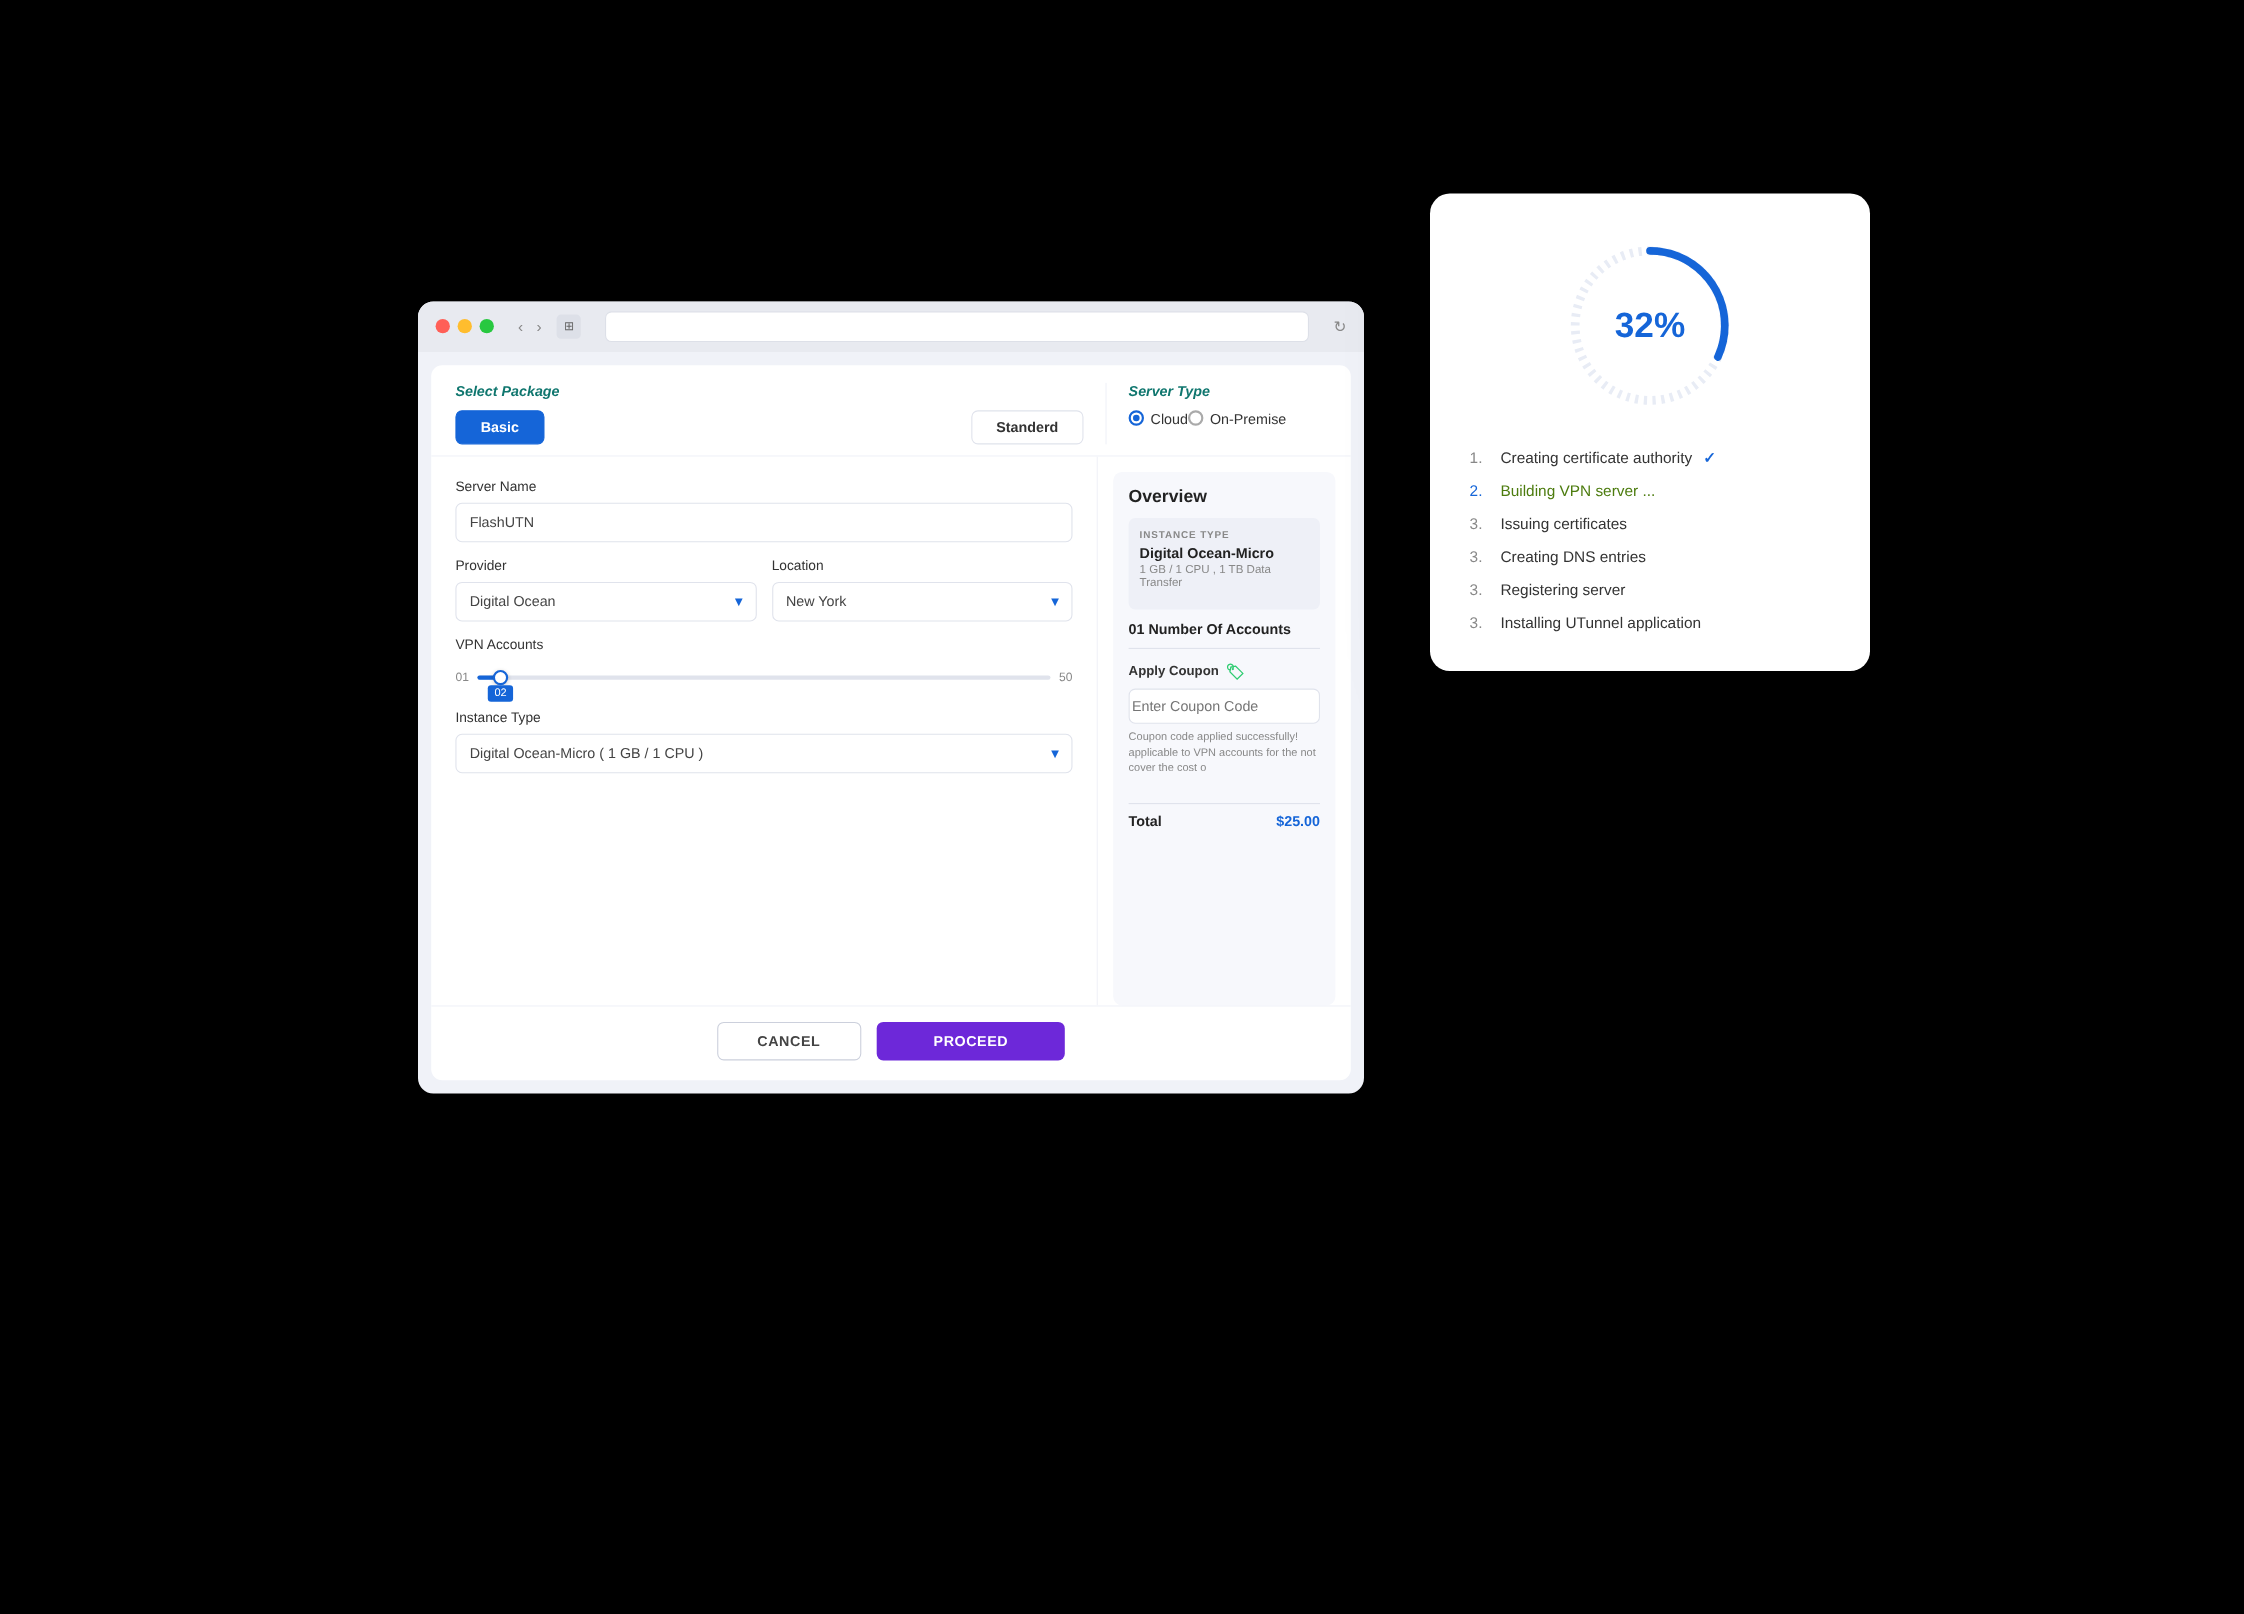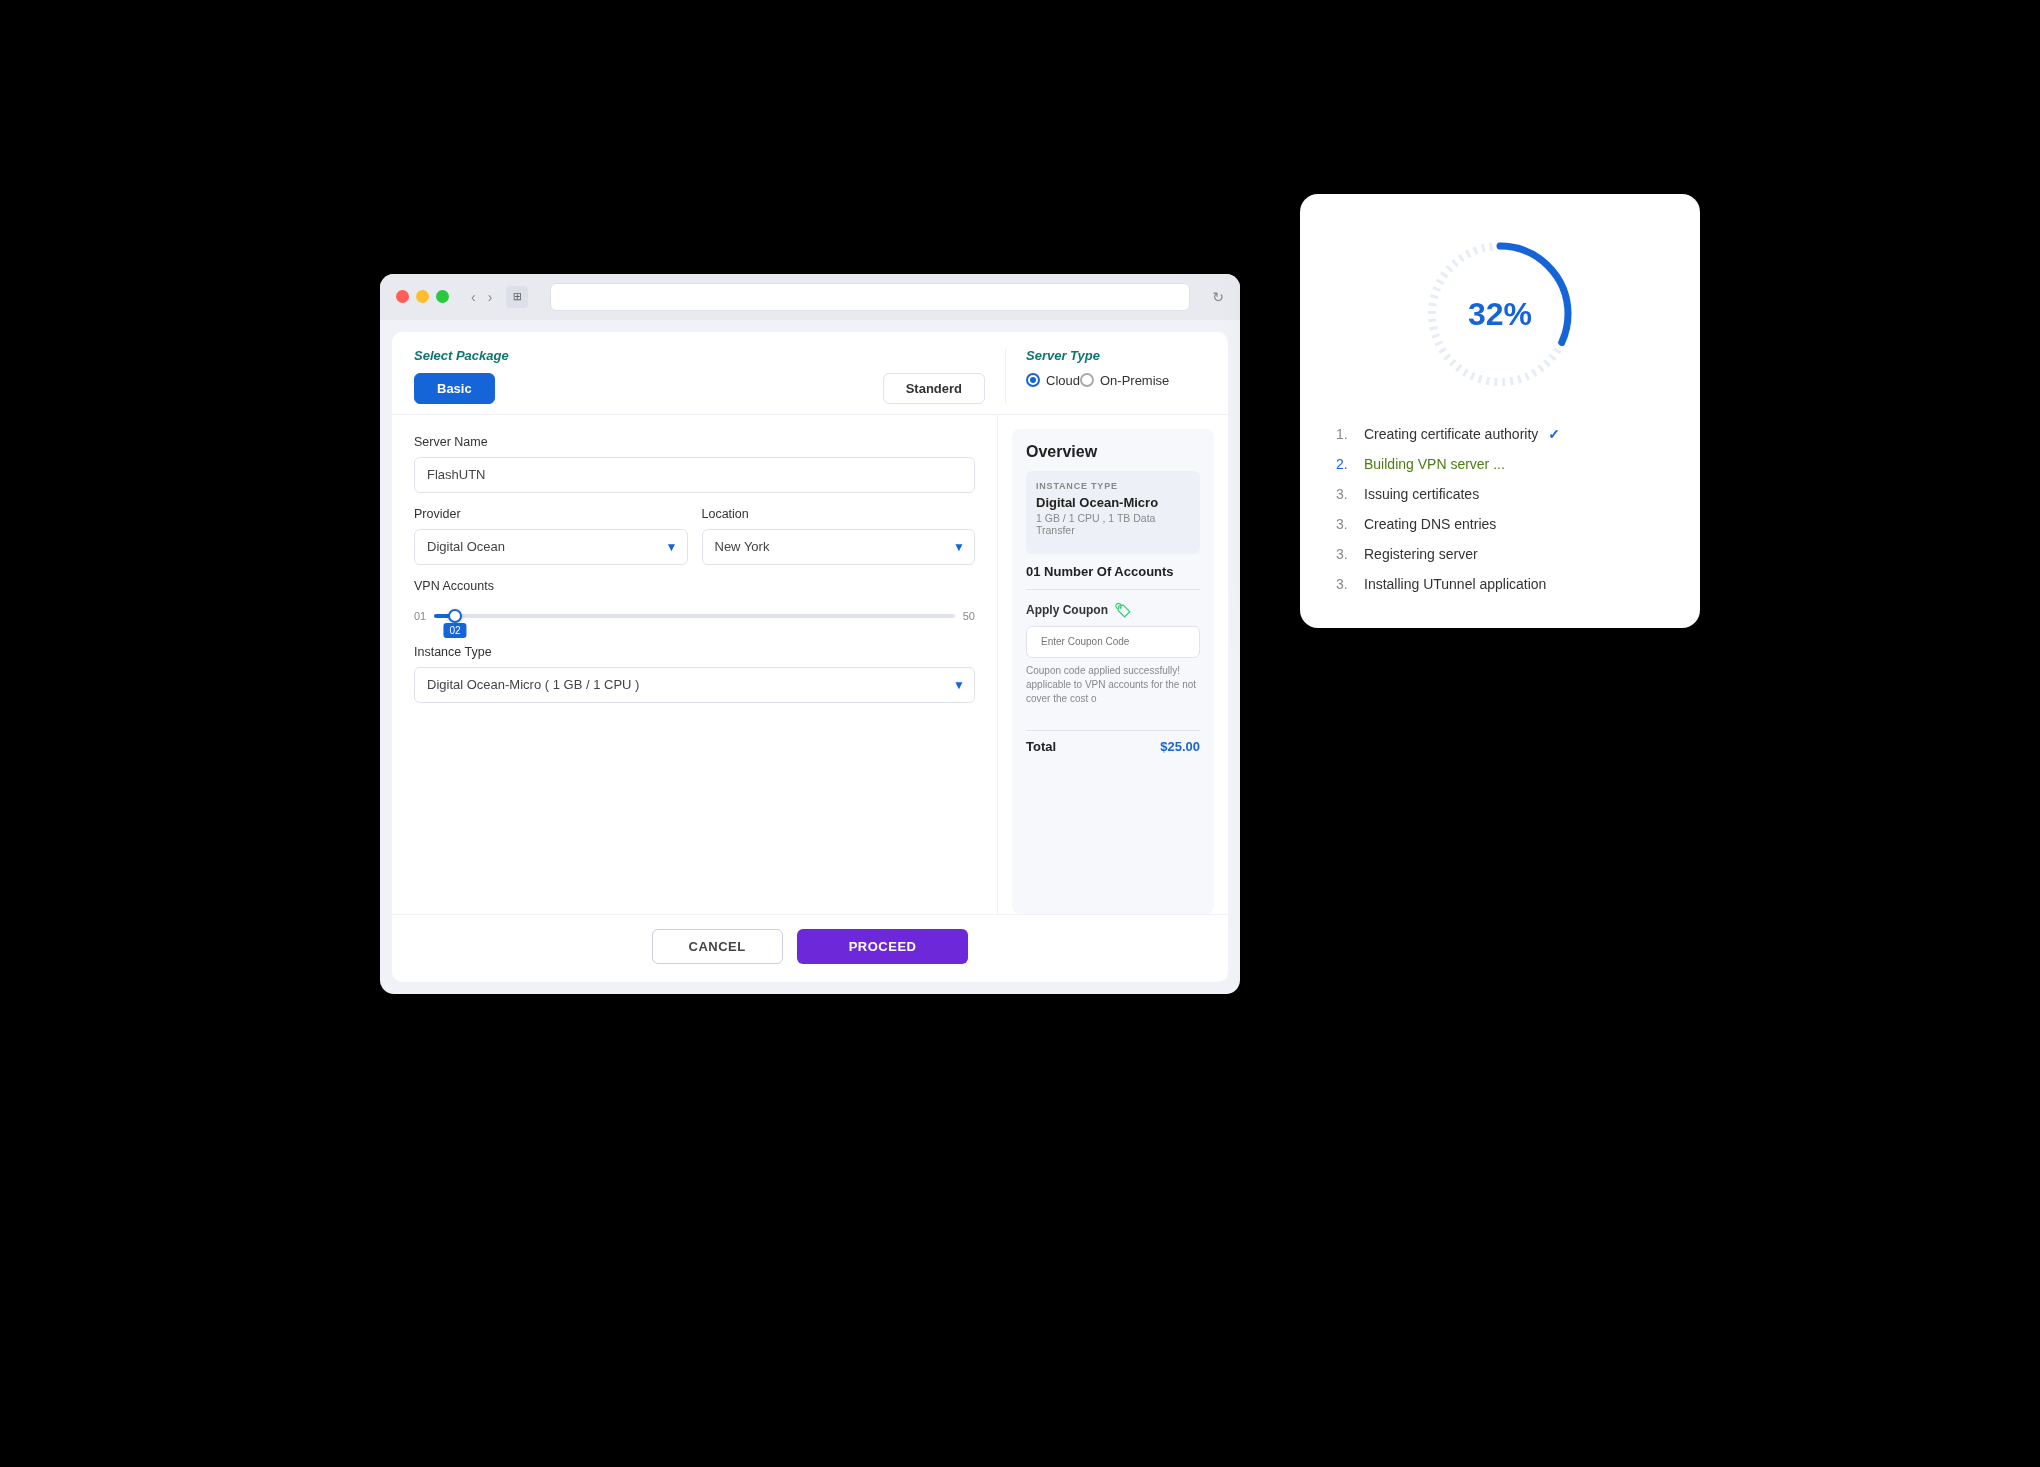--- a/index.html
+++ b/index.html
@@ -372,22 +372,22 @@
     .coupon-icon {
       color: #2ecc71;
       font-size: 14px;
     }
 
     .coupon-input {
       width: 100%;
       height: 32px;
       border: 1.5px solid #e0e3ec;
       border-radius: 6px;
-      padding: 0 14px;
-      font-size: 10px;
+      padding: 0 2px;
+      font-size: 13px;
       color: #aaa;
       outline: none;
       margin-bottom: 6px;
     }
 
     .coupon-success-text {
       font-size: 10px;
       color: #888;
       line-height: 1.4;
       margin-bottom: 24px;
@@ -442,21 +442,21 @@
       font-size: 13px;
       font-weight: 700;
       color: #fff;
       cursor: pointer;
       letter-spacing: 0.5px;
     }
 
     
     .progress-card {
       position: absolute;
-      top: 60px;
+      top: 42px;
       right: 20px;
       width: 400px;
       background: #fff;
       border-radius: 18px;
       box-shadow: 0 20px 80px rgba(0,0,0,0.18);
       padding: 40px 36px 36px;
       display: flex;
       flex-direction: column;
       align-items: center;
     }

